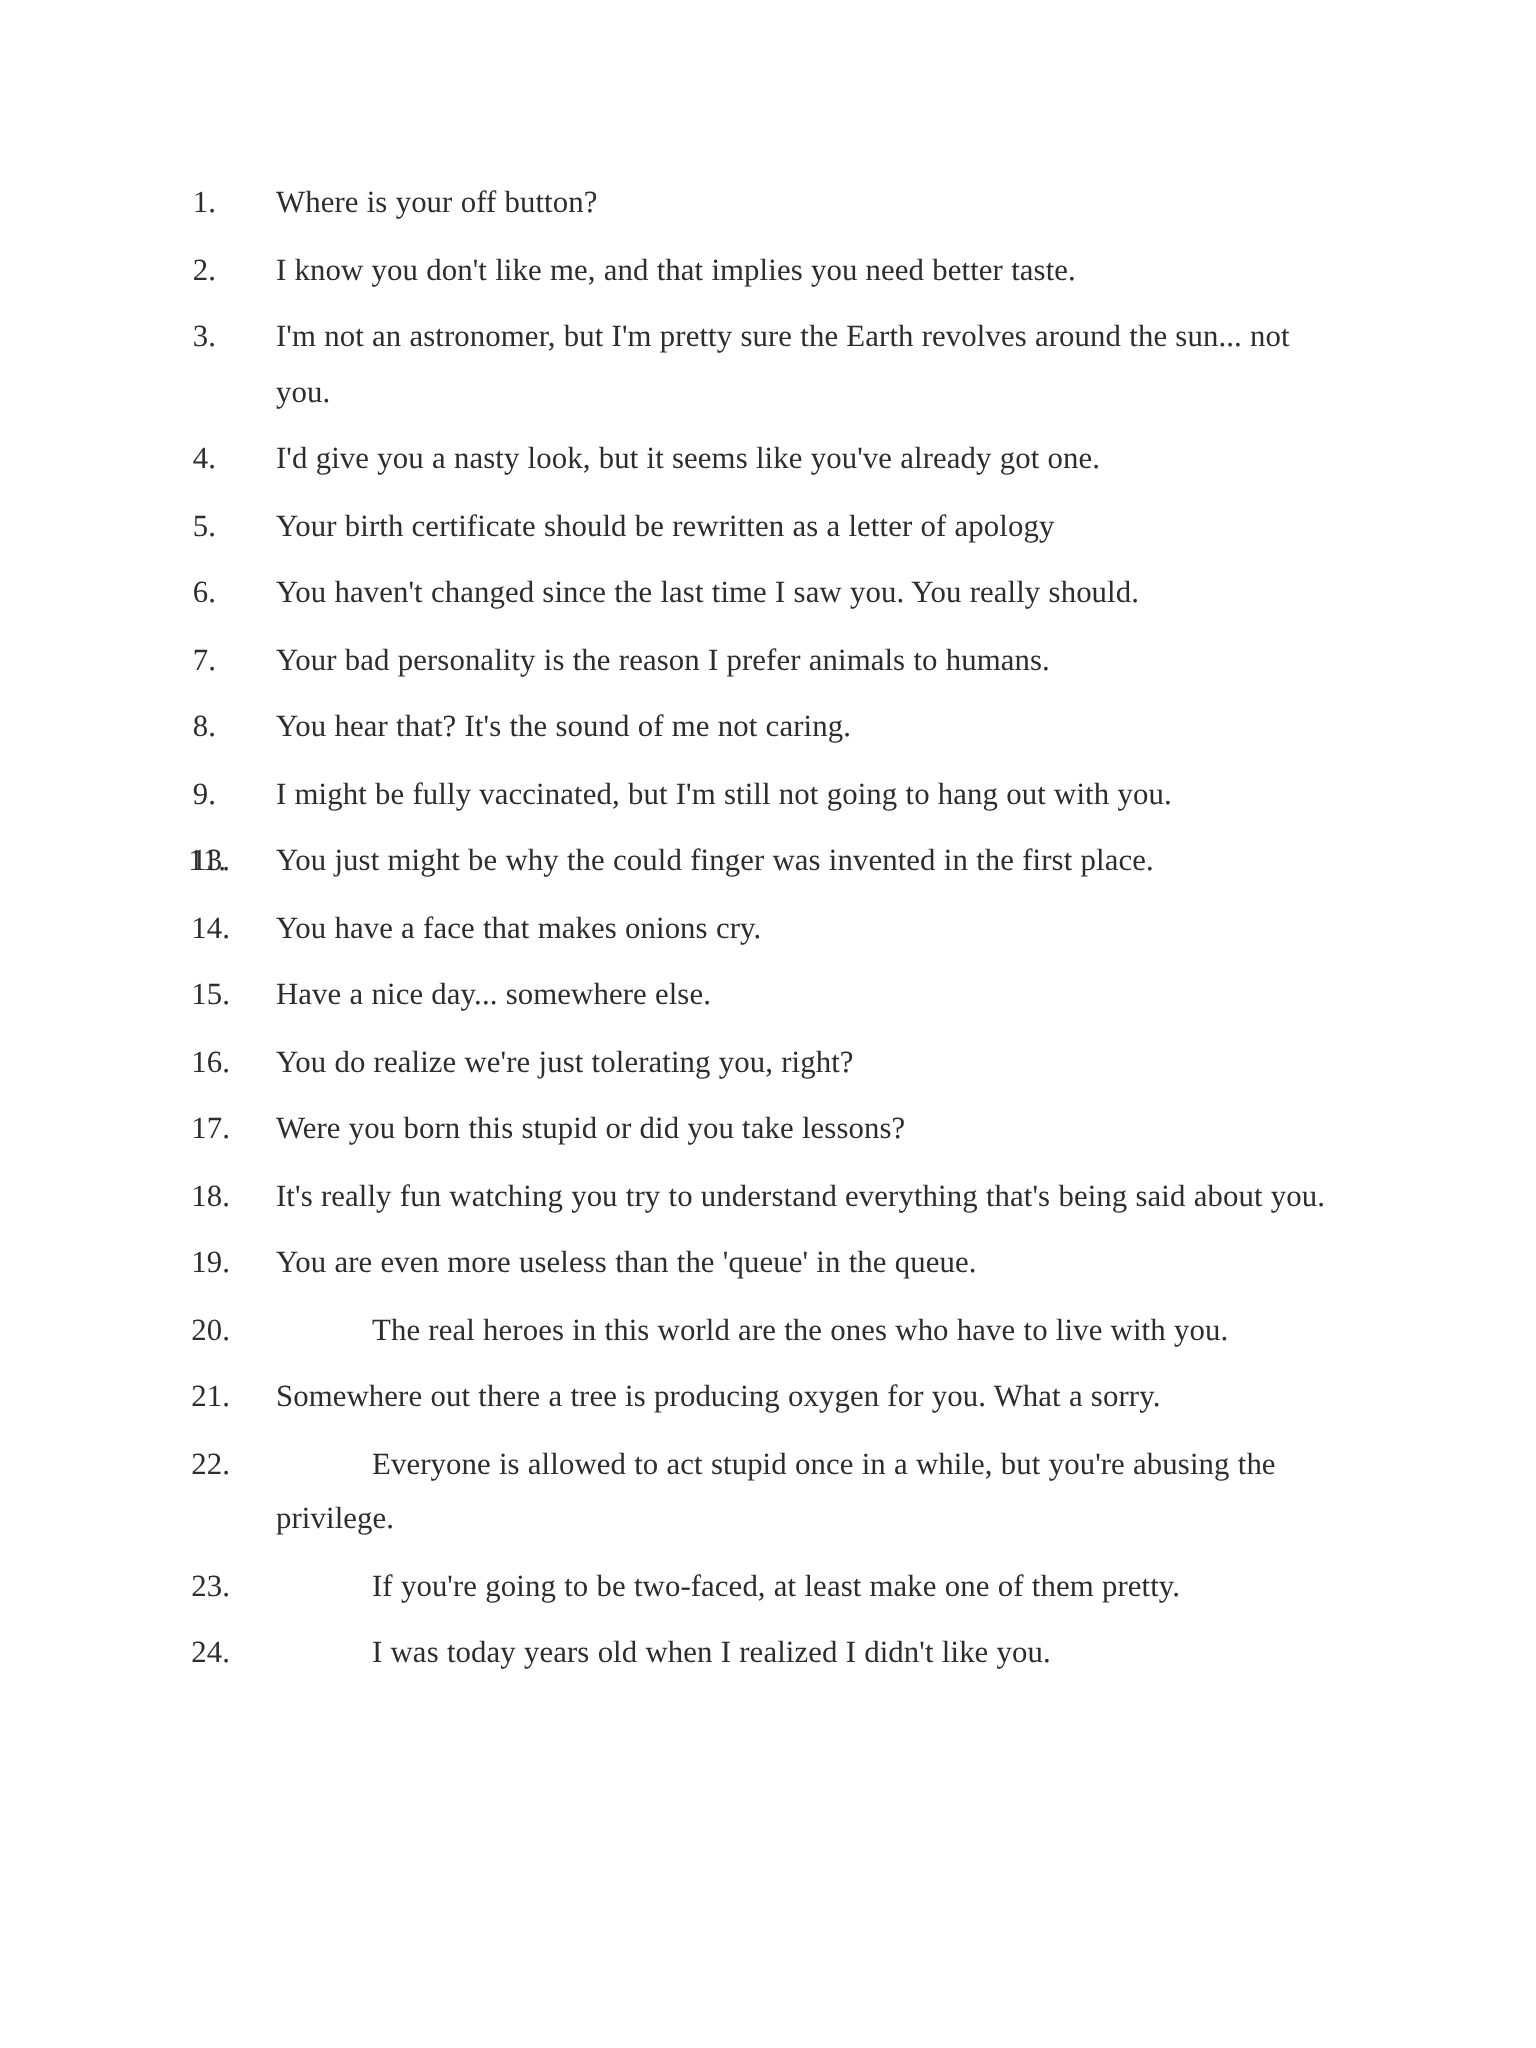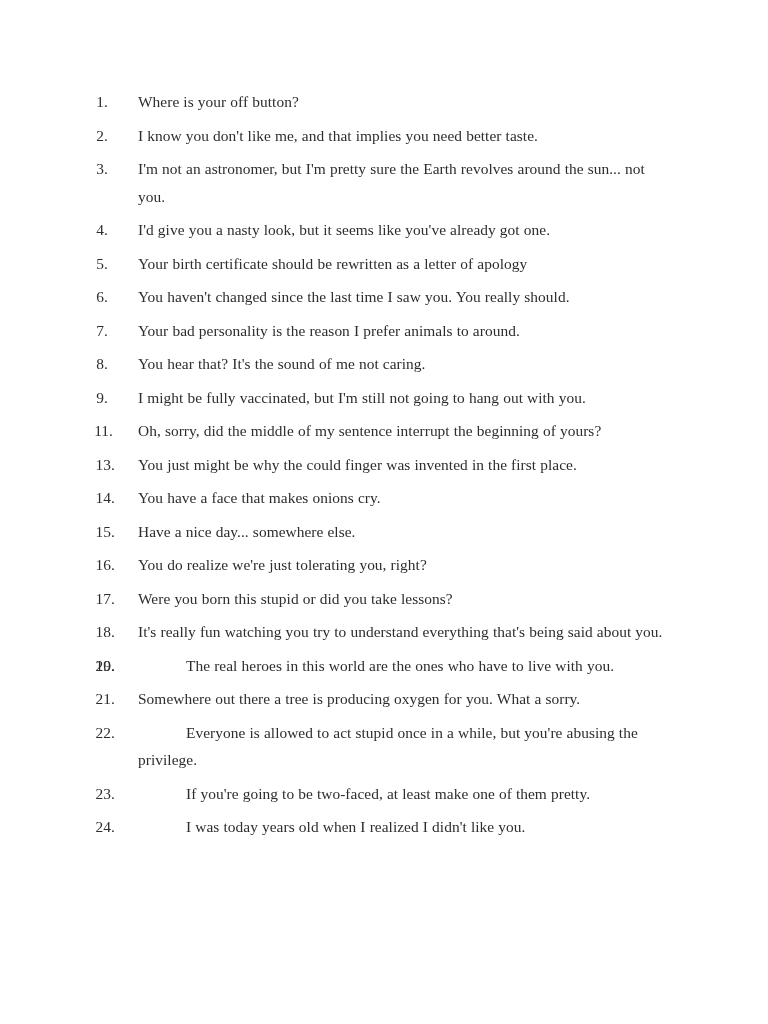--- a/index.html
+++ b/index.html
@@ -78,30 +78,30 @@
 <body>
 
 <div class="page">
   <ol class="list" id="list-root">
       <li class="item gap-wide"><span class="num">1.</span><span class="txt">Where is your off button?</span></li>
       <li class="item gap-wide"><span class="num">2.</span><span class="txt">I know you don't like me, and that implies you need better taste.</span></li>
       <li class="item gap-wide"><span class="num">3.</span><span class="txt">I'm not an astronomer, but I'm pretty sure the Earth revolves around the sun... not you.</span></li>
       <li class="item gap-wide"><span class="num">4.</span><span class="txt">I'd give you a nasty look, but it seems like you've already got one.</span></li>
       <li class="item gap-wide"><span class="num">5.</span><span class="txt">Your birth certificate should be rewritten as a letter of apology</span></li>
       <li class="item gap-wide"><span class="num">6.</span><span class="txt">You haven't changed since the last time I saw you. You really should.</span></li>
-      <li class="item gap-wide"><span class="num">7.</span><span class="txt">Your bad personality is the reason I prefer animals to around.</span></li>
+      <li class="item gap-wide"><span class="num">7.</span><span class="txt">Your bad personality is the reason I prefer animals to humans.</span></li>
       <li class="item gap-wide"><span class="num">8.</span><span class="txt">You hear that? It's the sound of me not caring.</span></li>
       <li class="item gap-wide"><span class="num">9.</span><span class="txt">I might be fully vaccinated, but I'm still not going to hang out with you.</span></li>
-      <li class="item gap-small"><span class="num">11.</span><span class="txt">Oh, sorry, did the middle of my sentence interrupt the beginning of yours?</span></li>
+      <li class="item gap-small"><span class="num">11.</span></li>
       <li class="item gap-none"><span class="num">13.</span><span class="txt">You just might be why the could finger was invented in the first place.</span></li>
       <li class="item gap-none"><span class="num">14.</span><span class="txt">You have a face that makes onions cry.</span></li>
       <li class="item gap-none"><span class="num">15.</span><span class="txt">Have a nice day... somewhere else.</span></li>
       <li class="item gap-none"><span class="num">16.</span><span class="txt">You do realize we're just tolerating you, right?</span></li>
       <li class="item gap-none"><span class="num">17.</span><span class="txt">Were you born this stupid or did you take lessons?</span></li>
       <li class="item gap-none"><span class="num">18.</span><span class="txt">It's really fun watching you try to understand everything that's being said about you.</span></li>
-      <li class="item gap-none"><span class="num">19.</span></li>
+      <li class="item gap-none"><span class="num">19.</span><span class="txt">You are even more useless than the 'queue' in the queue.</span></li>
       <li class="item gap-tab"><span class="num">20.</span><span class="txt txt-first">The real heroes in this world are the ones who have to live with you.</span></li>
       <li class="item gap-none"><span class="num">21.</span><span class="txt">Somewhere out there a tree is producing oxygen for you. What a sorry.</span></li>
       <li class="item gap-tab"><span class="num">22.</span><span class="txt txt-first">Everyone is allowed to act stupid once in a while, but you're abusing the privilege.</span></li>
       <li class="item gap-tab"><span class="num">23.</span><span class="txt txt-first">If you're going to be two-faced, at least make one of them pretty.</span></li>
       <li class="item gap-tab"><span class="num">24.</span><span class="txt txt-first">I was today years old when I realized I didn't like you.</span></li>
     </ol>
 </div>
 
 </body></html>

